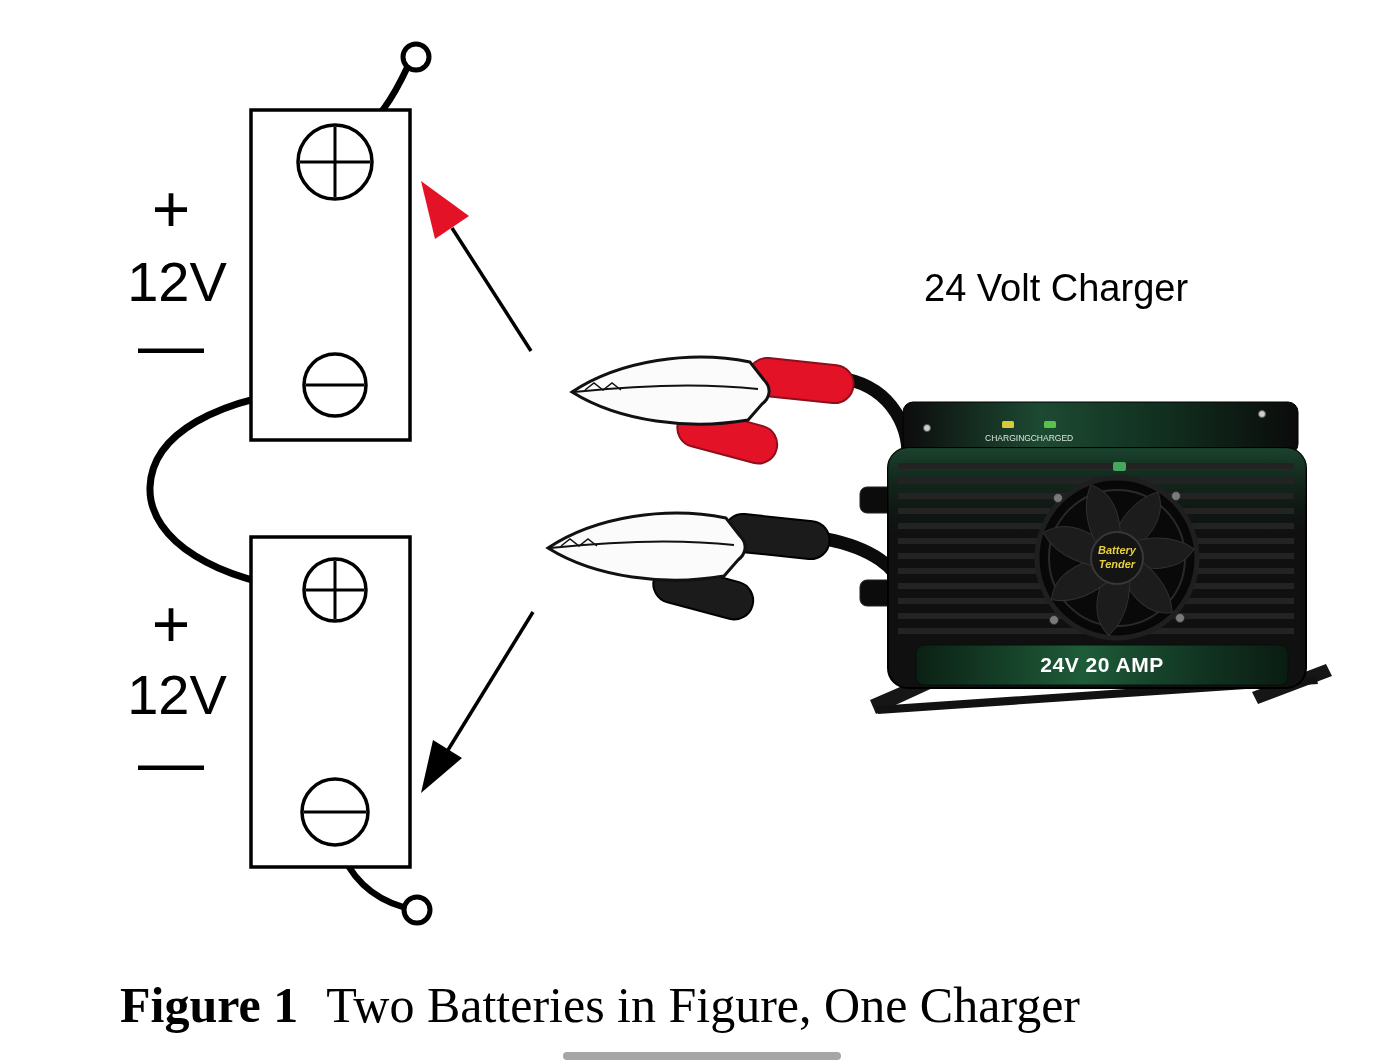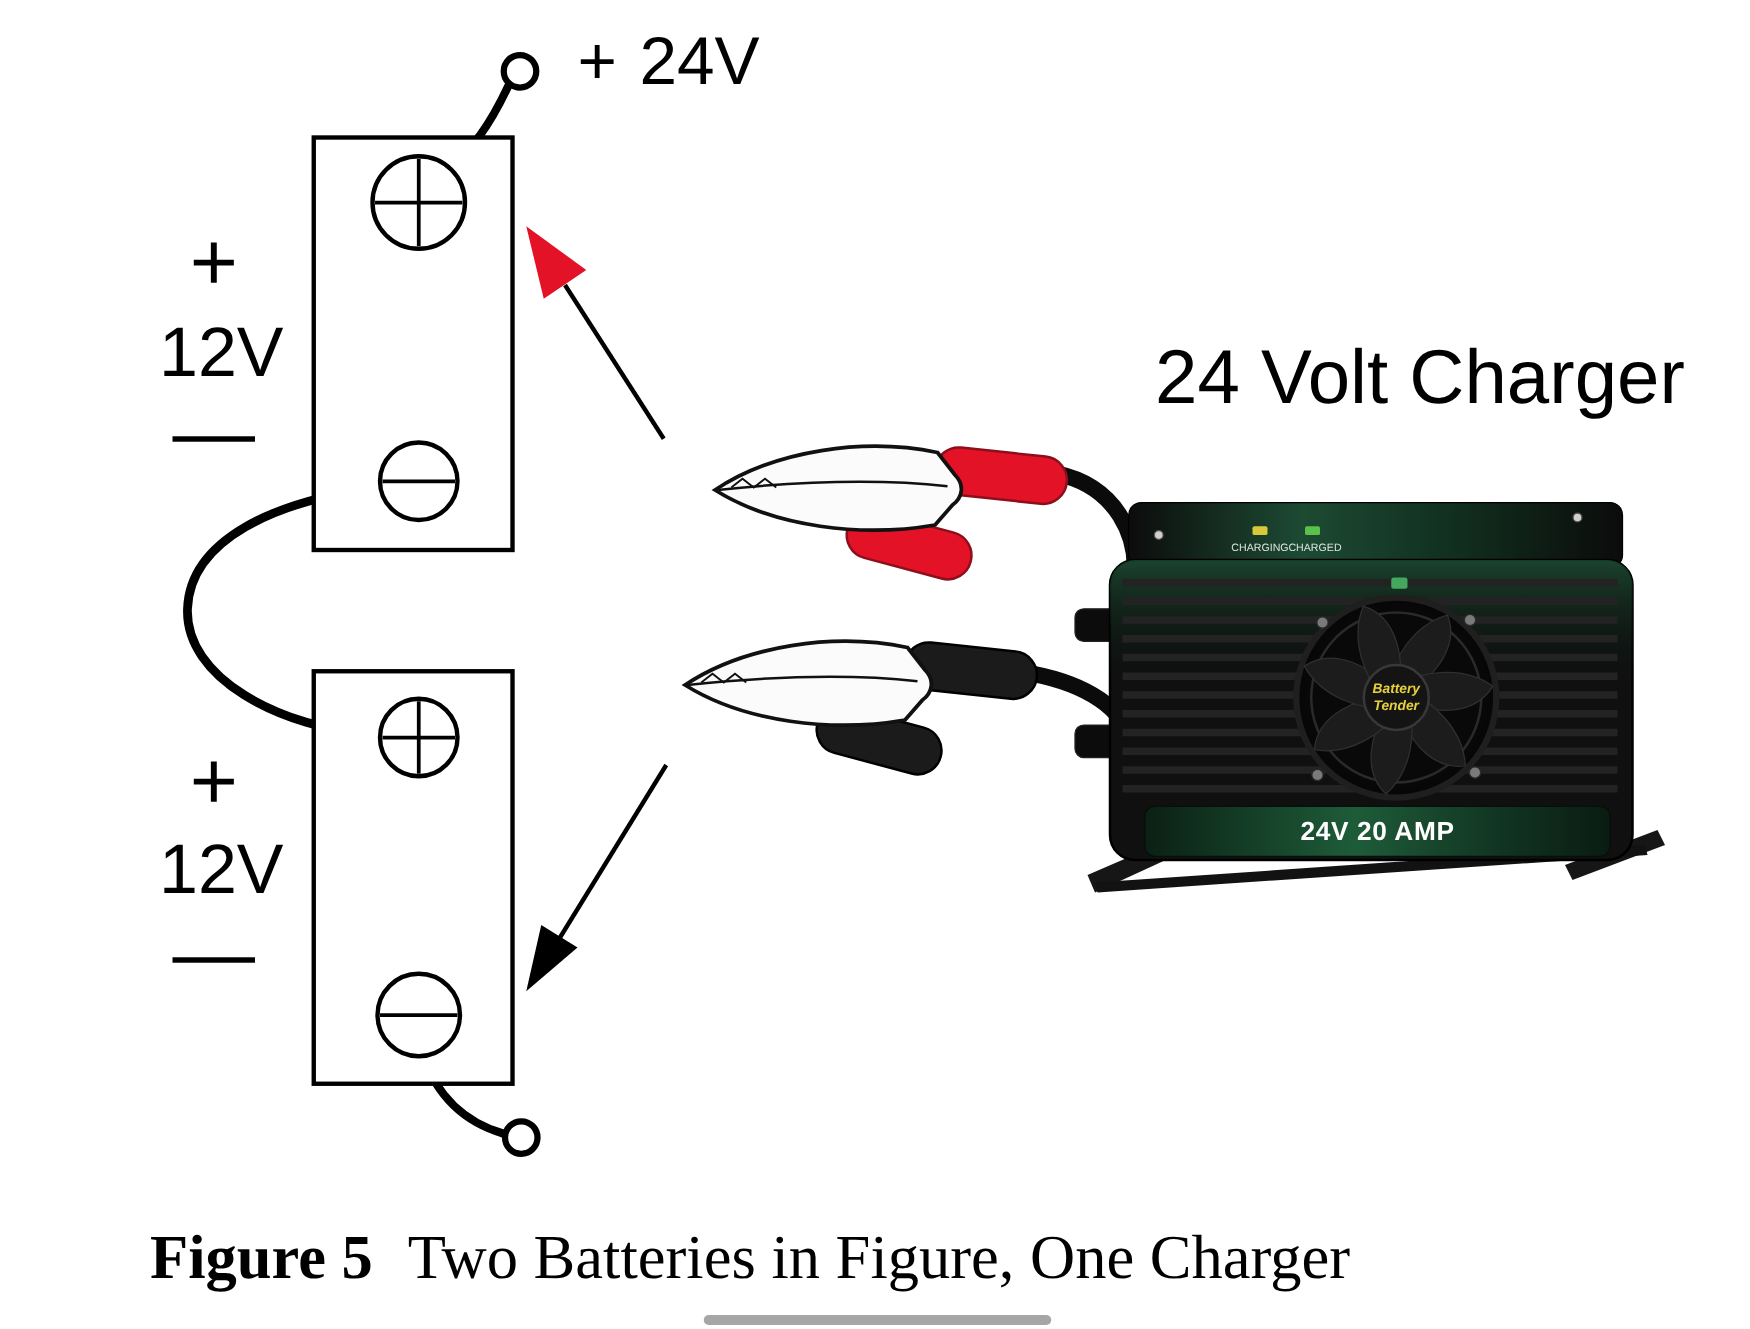--- a/index.html
+++ b/index.html
@@ -7,21 +7,21 @@
   body { font-family:"Liberation Sans", sans-serif; overflow:hidden; }
   .stage { position:relative; width:1400px; height:1063px; background:#fff; }
   svg.diagram { position:absolute; left:0; top:0; }
   svg text { font-family:"Liberation Sans", sans-serif; }
 
   .label { position:absolute; color:#000; white-space:nowrap; line-height:1.1; }
   .plus24 { left:462px; top:20px; font-size:54px; }
   .plus24 .sign { margin-right:18px; }
   .gnd { left:462px; top:878px; font-size:52px; }
   .gnd .sign { margin-right:12px; }
-  .charger-label { left:924px; top:268px; font-size:61px;text-align:right; }
+  .charger-label { left:924px; top:268px; font-size:38px;text-align:right; }
 
   .bat-label { position:absolute; color:#000; text-align:center; line-height:1.0; }
   .sign-glyph { font-size:66px; width:70px; font-weight:400; }
   .volt-glyph { font-size:56px; width:110px; }
   .b1-plus  { left:136px; top:176px; }
   .b1-volt  { left:122px; top:254px; }
   .b1-minus { left:136px; top:312px; }
   .b2-plus  { left:136px; top:591px; }
   .b2-volt  { left:122px; top:667px; }
   .b2-minus { left:136px; top:729px; }
@@ -170,33 +170,30 @@
         <circle cx="1176" cy="496" r="4.5" fill="#7a7a7a" stroke="#2b2b2b"></circle>
         <circle cx="1054" cy="620" r="4.5" fill="#7a7a7a" stroke="#2b2b2b"></circle>
         <circle cx="1180" cy="618" r="4.5" fill="#7a7a7a" stroke="#2b2b2b"></circle>
       </g>
 
       <rect x="916" y="645" width="372" height="40" rx="8" fill="url(#bandGrad)" stroke="#041009"></rect>
       <text x="1102" y="672" font-size="21" font-weight="bold" fill="#ffffff" text-anchor="middle" letter-spacing="0.5">24V 20 AMP</text>
     </g>
   </svg>
 
-  <div class="label plus24">
-    <span class="sign">+</span><span>24V</span>
-  </div>
 
 
   <div class="label charger-label">24 Volt Charger</div>
 
   <div class="bat-label sign-glyph b1-plus">+</div>
   <div class="bat-label volt-glyph b1-volt">12V</div>
   <div class="bat-label sign-glyph b1-minus">—</div>
 
   <div class="bat-label sign-glyph b2-plus">+</div>
   <div class="bat-label volt-glyph b2-volt">12V</div>
   <div class="bat-label sign-glyph b2-minus">—</div>
 
   <div class="caption">
-    <span class="cap-label">Figure 5</span><span class="cap-text">Two Batteries in Figure, One Charger</span>
+    <span class="cap-label">Figure 1</span><span class="cap-text">Two Batteries in Figure, One Charger</span>
   </div>
 
   <div class="scroll-artifact"></div>
 </div>
 
 </body></html>

